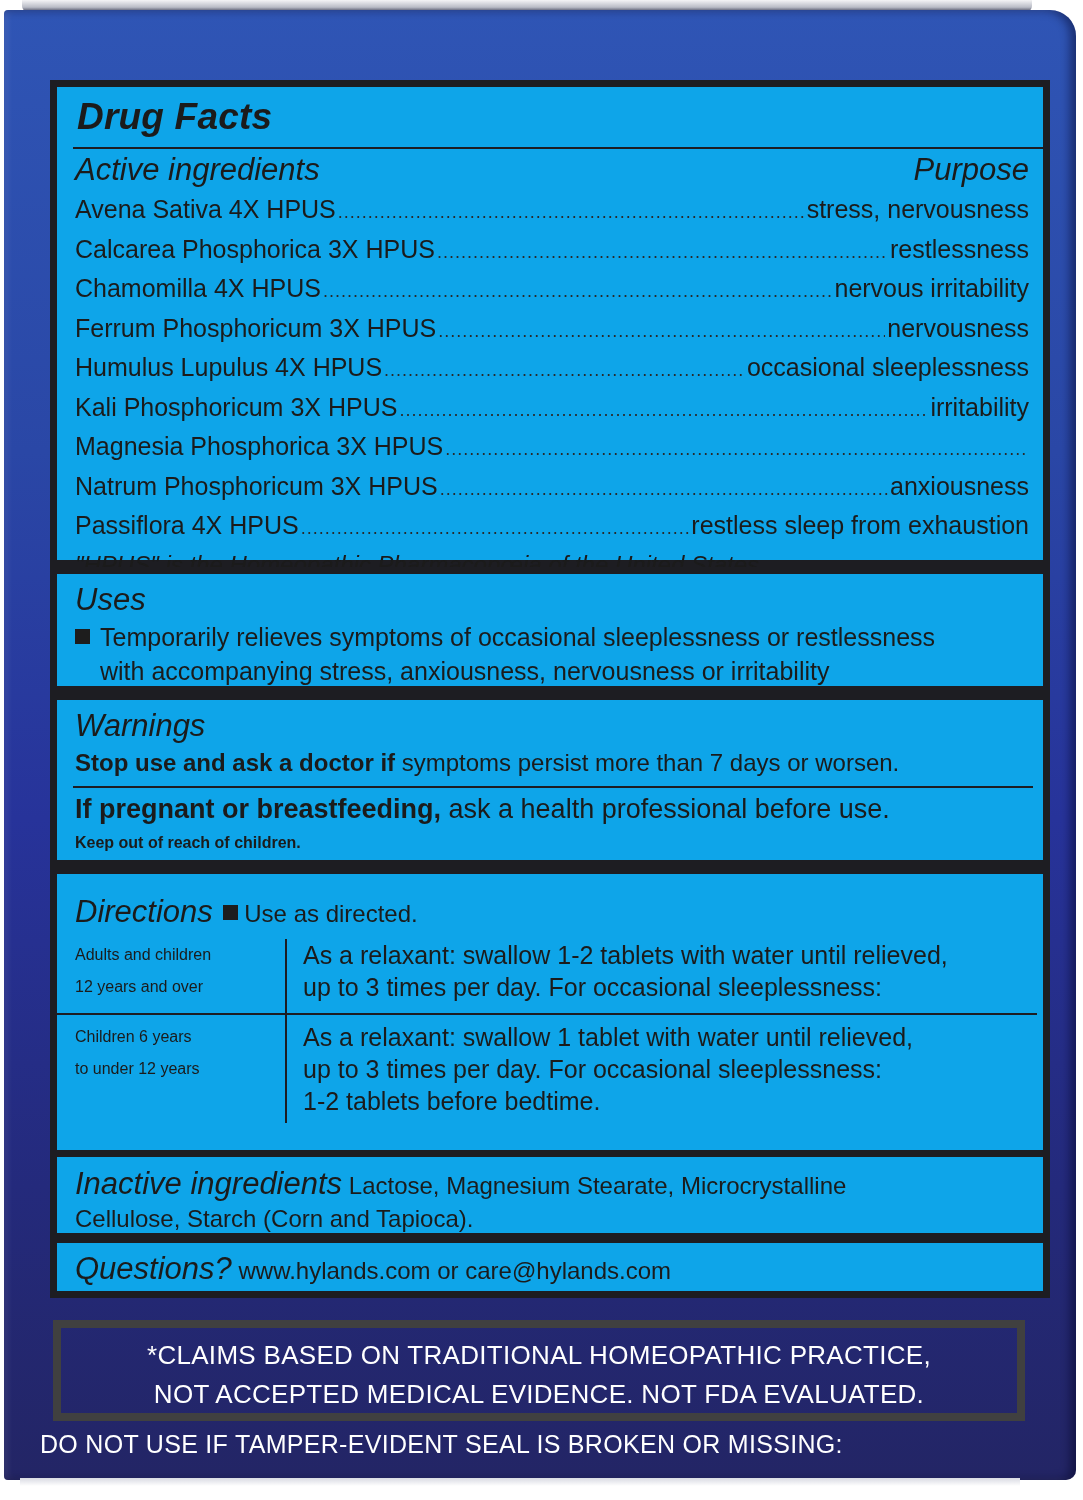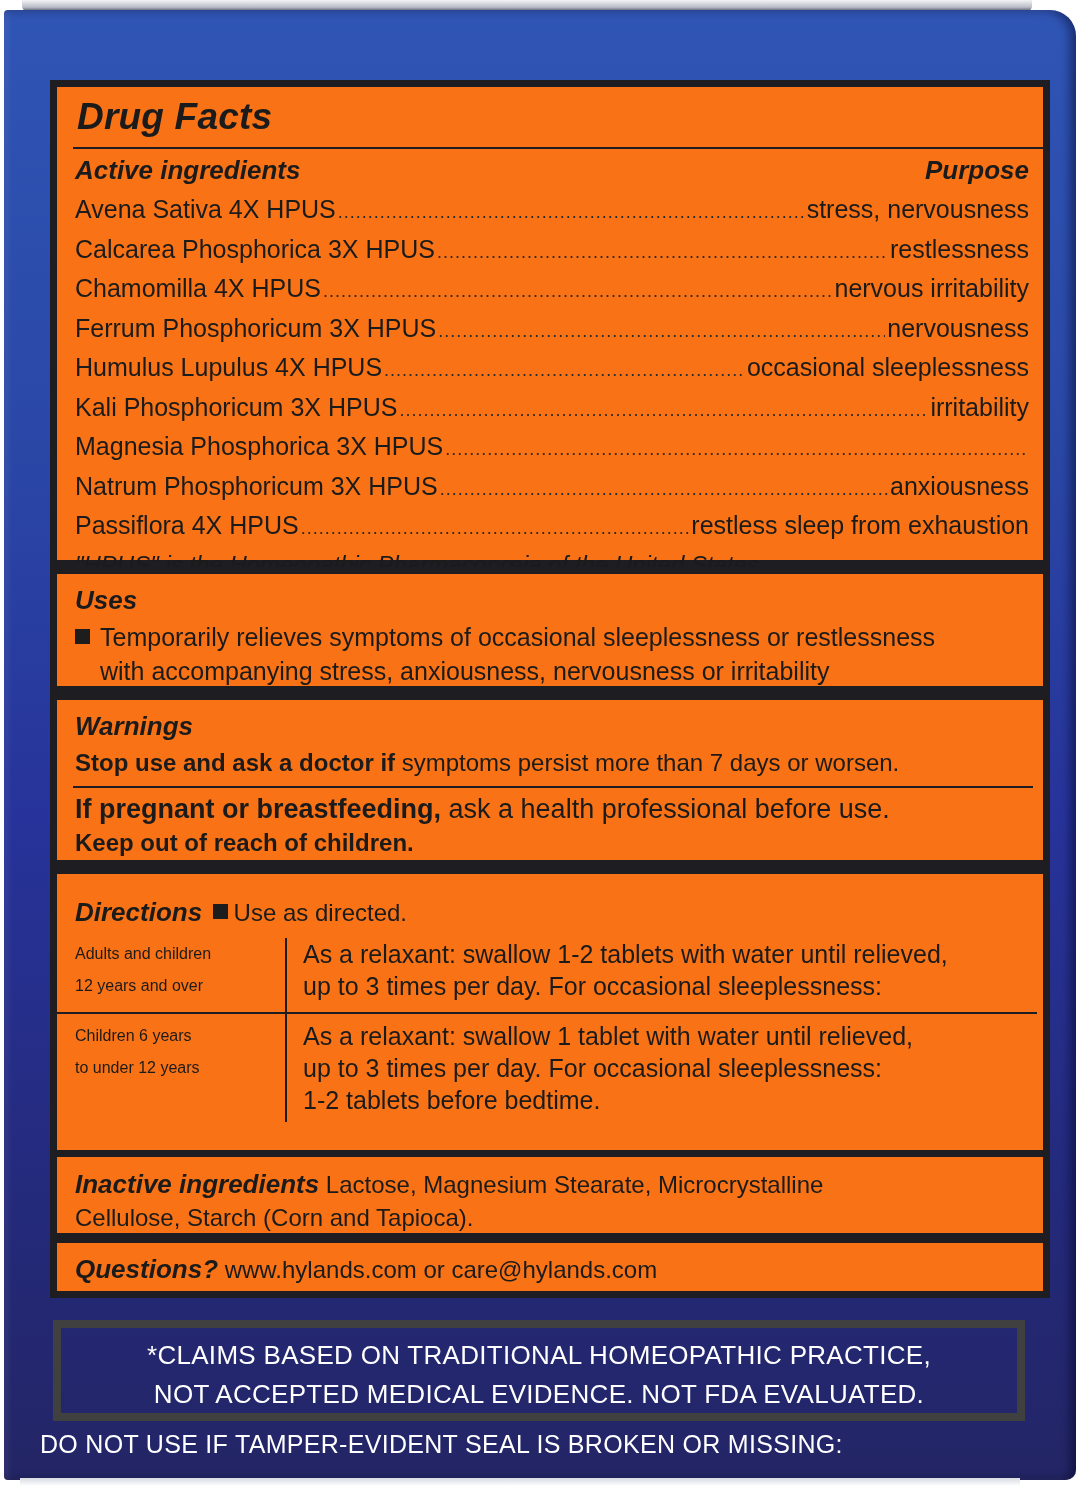--- a/index.html
+++ b/index.html
@@ -19,31 +19,31 @@
       background: linear-gradient(180deg, #2f55b5 0%, #2a47a6 30%, #27339a 55%, #242a7c 80%, #232565 100%);
       border-radius: 4px 26px 10px 4px;
       box-shadow: inset -6px 0 10px rgba(0,0,30,0.45), inset 4px 0 6px rgba(255,255,255,0.08);
     }
     .box-bottom-edge {
       position: absolute; left: 20px; top: 1478px; width: 1000px; height: 8px;
       background: linear-gradient(#d8dae2, #ffffff);
     }
     .panel {
       position: absolute; left: 50px; width: 1000px;
-      background: #f97316;
+      background: #0ea5e9;
       border: 7px solid #1d1d22;
       box-sizing: border-box;
       color: #1b1b1b;
     }
     .title {
       font-weight: bold; font-style: italic; font-size: 37px;
       letter-spacing: 0.2px;
     }
     .sec-head {
-      font-weight: bold; font-style: italic; font-size: 26px;
+      font-weight: normal; font-style: italic; font-size: 31px;
     }
     .row {
       display: flex; align-items: baseline; font-size: 25px; line-height: 36.5px;
       white-space: nowrap;
     }
     .row .lead { flex: 1; overflow: hidden; color: #2a2a2a; margin: 0 2px; letter-spacing: 1px; }
     .row .lead::before {
       content: "..................................................................................................................................................................................................................................";
       font-size: 18px;
     }
@@ -140,21 +140,21 @@
 
 <div class="panel" style="top:693px; height:174px; padding: 6px 10px 0 18px;">
   <div class="sec-head" style="line-height:40px;">Warnings</div>
   <div style="font-size:24px; line-height:34px;">
     <b>Stop use and ask a doctor if</b><span> symptoms persist more than 7 days or worsen.</span>
   </div>
   <div class="rule" style="margin: 6px 0 4px -2px;"></div>
   <div style="font-size:27px; line-height:34px;">
     <b>If pregnant or breastfeeding,</b><span> ask a health professional before use.</span>
   </div>
-  <div style="font-size:24px; line-height:34px;">
+  <div style="font-size:16px; line-height:34px;">
     <b>Keep out of reach of children.</b>
   </div>
 </div>
 
 <div class="panel" style="top:867px; height:290px; padding: 16px 10px 0 18px;">
   <div style="line-height:44px;">
     <span class="sec-head">Directions</span>
     <span class="bullet" style="margin-left:6px; margin-right:6px;"></span><span style="font-size:24px;">Use as directed.</span>
   </div>
   <div class="dir-table" style="margin-left:-18px; margin-right:-4px;">

